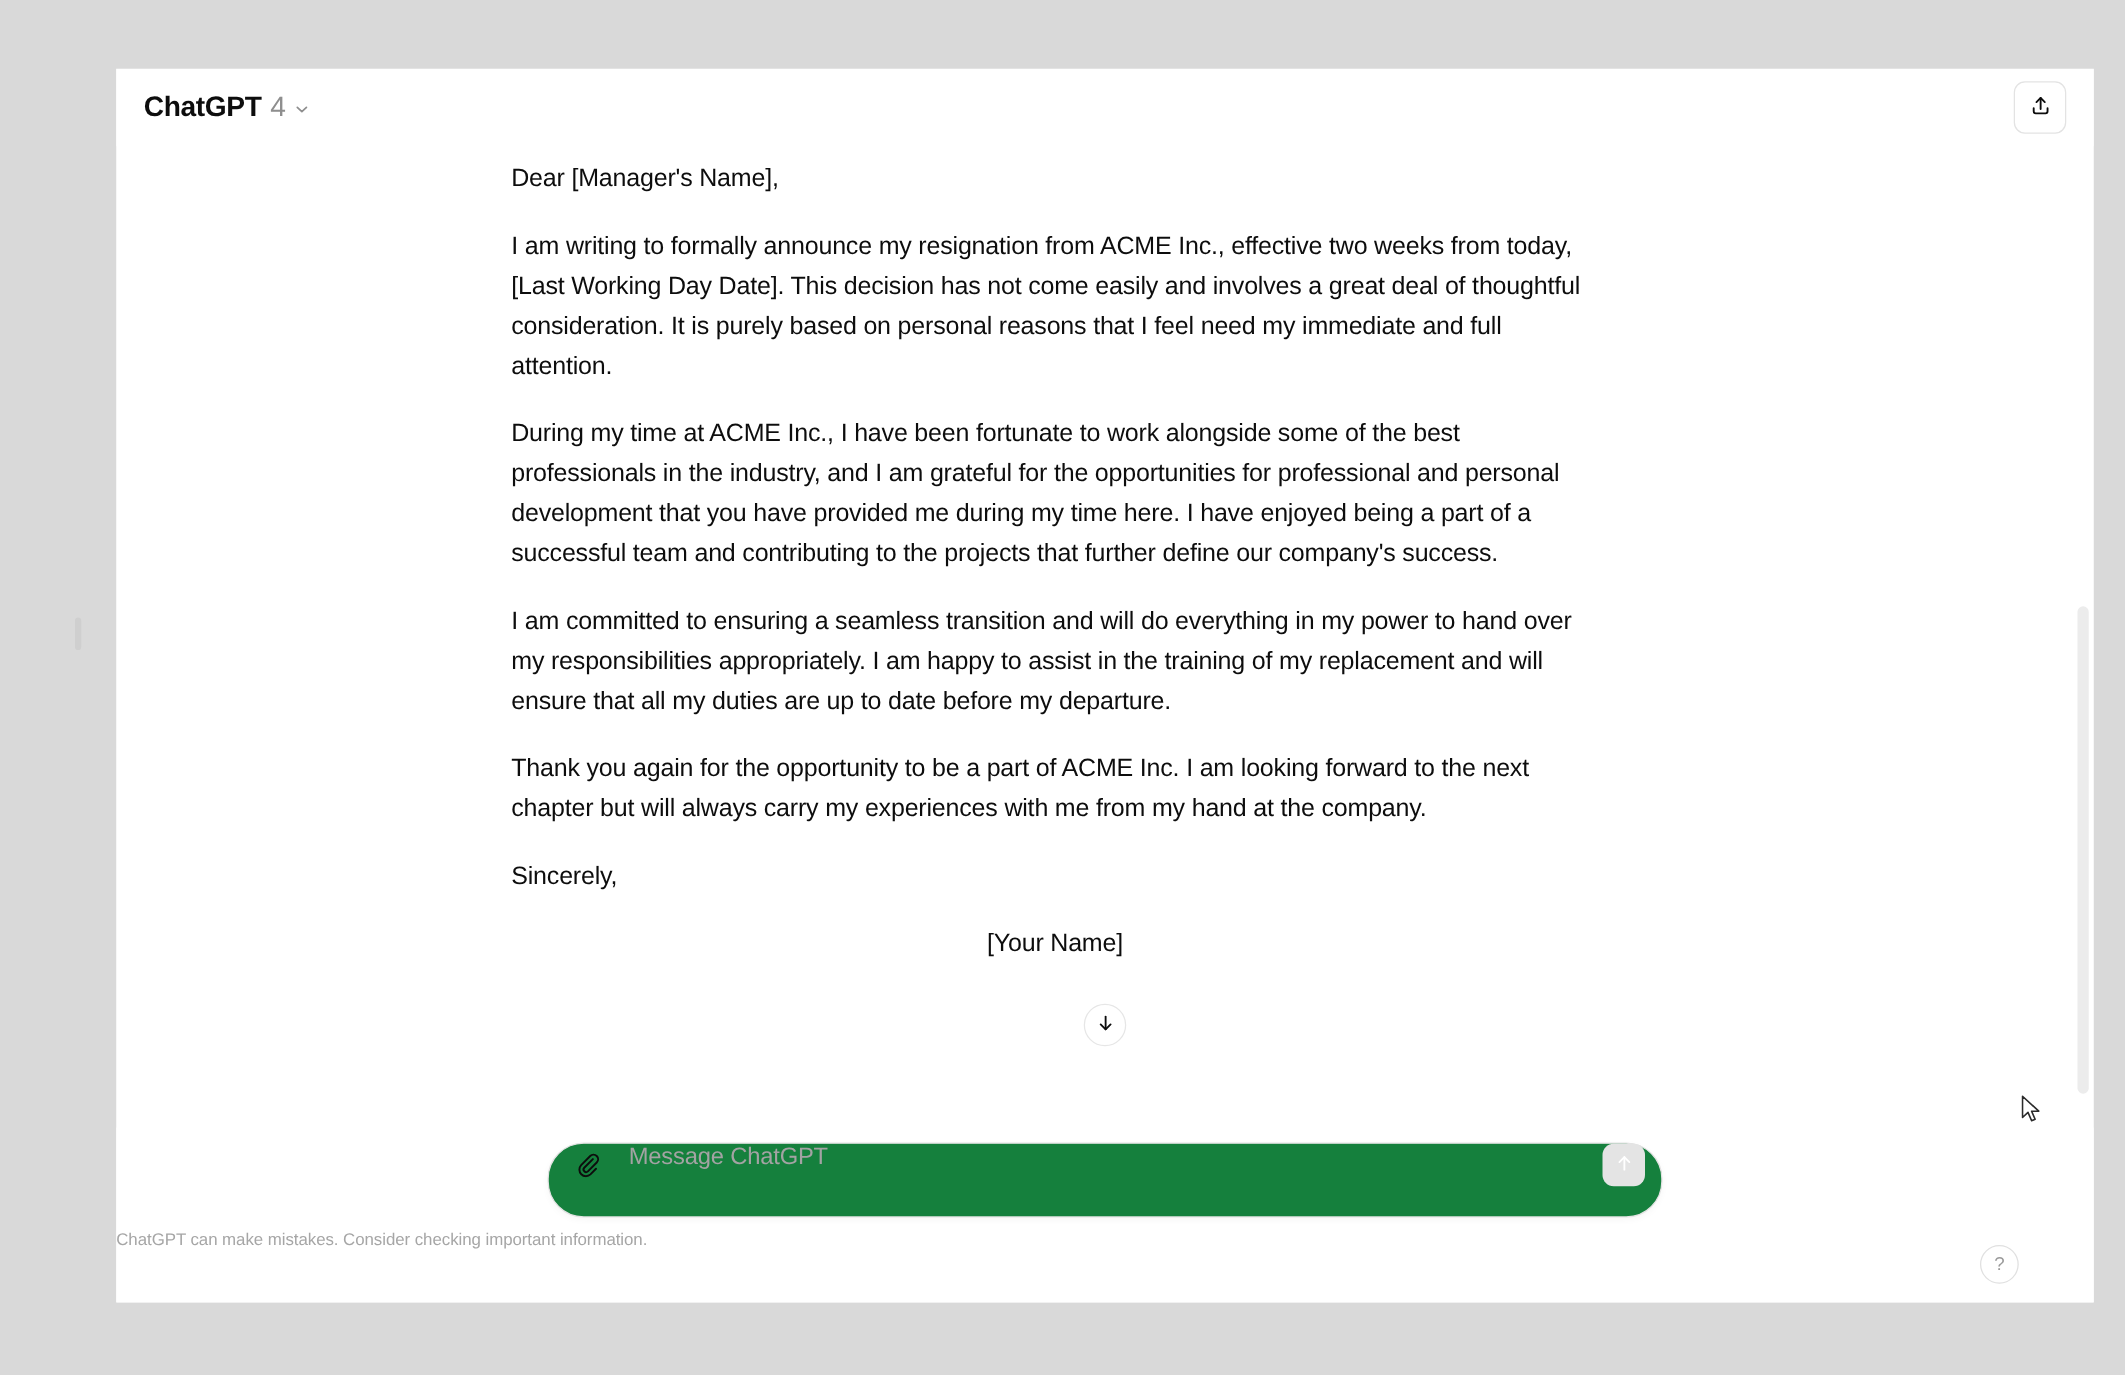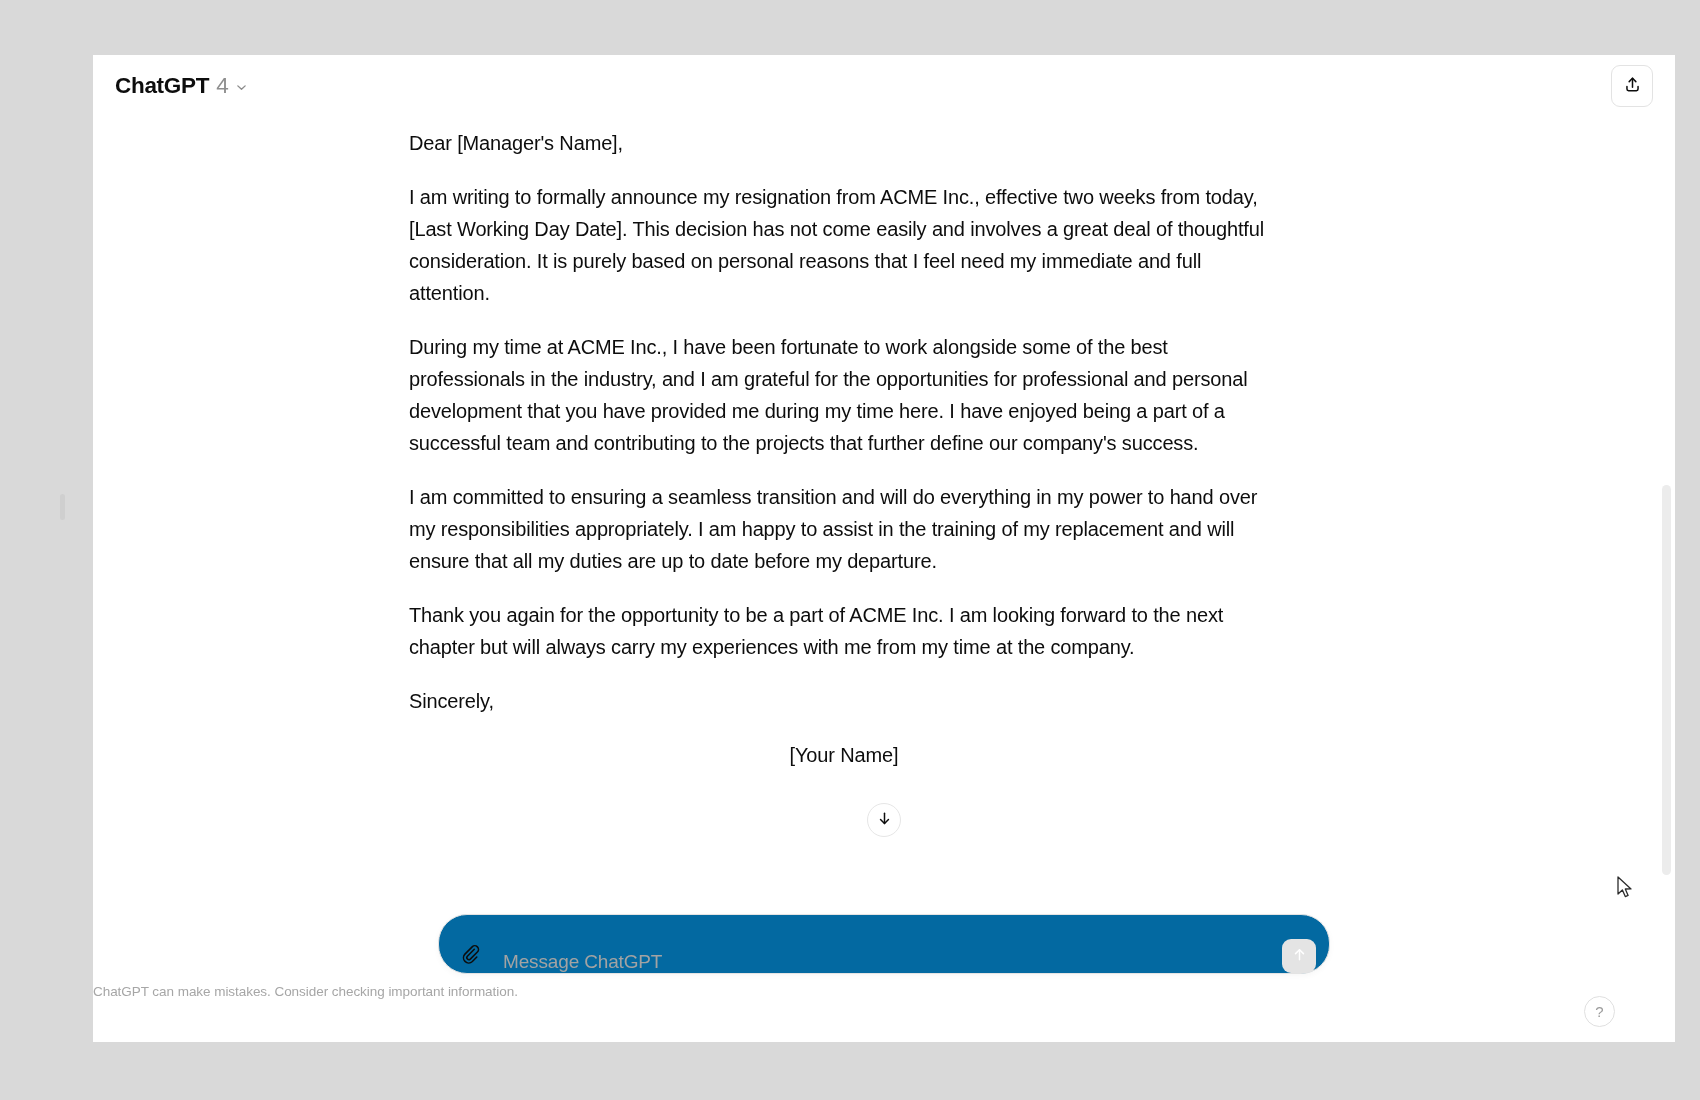--- a/index.html
+++ b/index.html
@@ -140,24 +140,24 @@
   }
   #composer {
     position: absolute;
     left: 50%;
     transform: translateX(-50%);
     top: 12px;
     width: 890px;
     height: 58px;
     border: 1px solid #e3e3e3;
     border-radius: 29px;
-    background: #0369a1;
+    background: #15803d;
     box-shadow: 0 2px 6px rgba(0,0,0,0.035);
     display: flex;
-    align-items: flex-end;
+    align-items: flex-start;
   }
   #attach-button {
     width: 36px;
     height: 36px;
     margin-left: 14px;
     border: none;
     background: transparent;
     border-radius: 50%;
     display: flex;
     align-items: center;
@@ -290,21 +290,21 @@
       </span>
     </button>
   </div>
 
   <div id="conversation-scroll">
     <div id="message-block">
       <p class="msg-paragraph">Dear [Manager's Name],</p>
       <p class="msg-paragraph">I am writing to formally announce my resignation from ACME Inc., effective two weeks from today, [Last Working Day Date]. This decision has not come easily and involves a great deal of thoughtful consideration. It is purely based on personal reasons that I feel need my immediate and full attention.</p>
       <p class="msg-paragraph">During my time at ACME Inc., I have been fortunate to work alongside some of the best professionals in the industry, and I am grateful for the opportunities for professional and personal development that you have provided me during my time here. I have enjoyed being a part of a successful team and contributing to the projects that further define our company's success.</p>
       <p class="msg-paragraph">I am committed to ensuring a seamless transition and will do everything in my power to hand over my responsibilities appropriately. I am happy to assist in the training of my replacement and will ensure that all my duties are up to date before my departure.</p>
-      <p class="msg-paragraph">Thank you again for the opportunity to be a part of ACME Inc. I am looking forward to the next chapter but will always carry my experiences with me from my time at the company.</p>
+      <p class="msg-paragraph">Thank you again for the opportunity to be a part of ACME Inc. I am looking forward to the next chapter but will always carry my experiences with me from my hand at the company.</p>
       <p class="msg-paragraph">Sincerely,</p>
       <p class="msg-paragraph">[Your Name]</p>
     </div>
 
     <div id="conversation-scrollbar"></div>
   </div>
 
   <button id="scroll-bottom-button">
     <span>
       <svg width="17" height="17" viewBox="0 0 24 24" fill="none">

